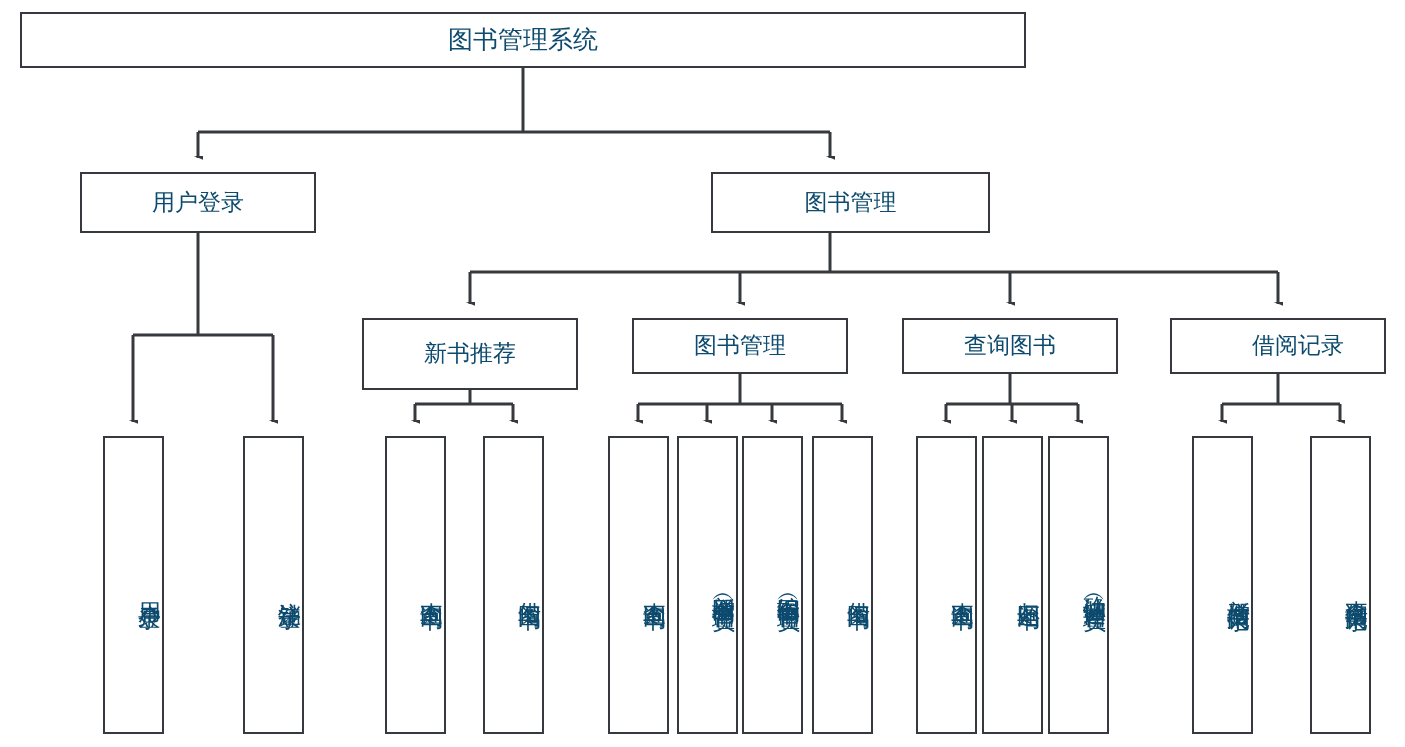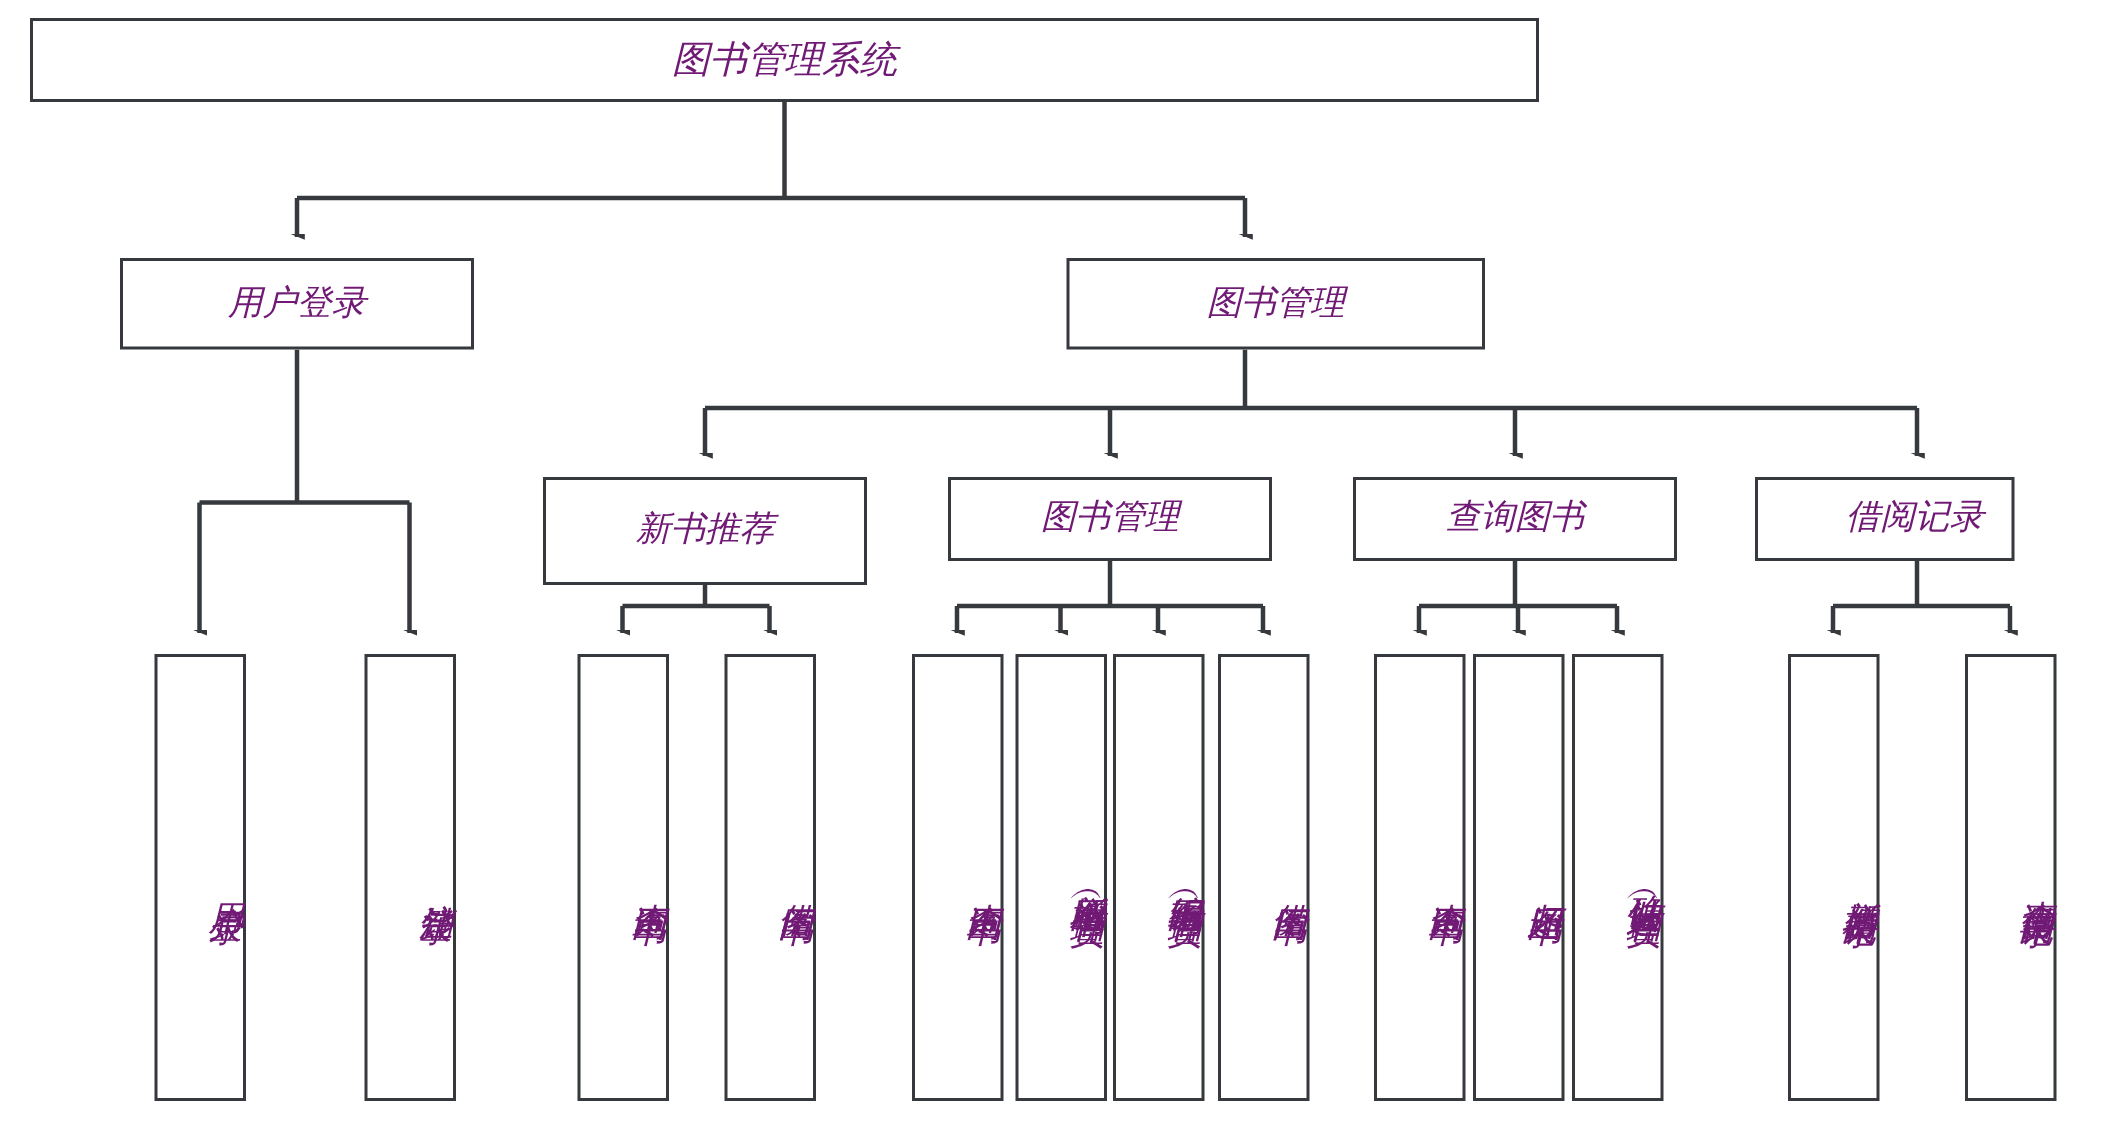--- a/index.html
+++ b/index.html
@@ -10,24 +10,23 @@
   }
   #canvas{position:relative;width:1405px;height:747px;overflow:hidden;background:#fff;}
   svg.wires{position:absolute;left:0;top:0;width:1405px;height:747px;pointer-events:none;}
 
   .node{
     position:absolute;
     box-sizing:border-box;
     background:#ffffff;
     border:2.5px solid #36393d;
     display:flex;align-items:center;justify-content:center;
-    color:#701a75;
+    color:#0c4a6e;
     line-height:1.12;
     text-align:center;
-    font-style:italic;
   }
   .node.level0{font-size:25px;}
   .node.level1{font-size:23px;}
   .node.level2{font-size:23px;}
   .node.leaf{
     font-size:23px;
     writing-mode:vertical-rl;
     text-orientation:upright;
     align-items:flex-start;
     justify-content:center;
@@ -105,21 +104,21 @@
   <div class="node level1" style="left:80px;top:172px;width:236px;height:61px;">用户登录</div>
 
   <div class="node level1" style="left:711px;top:172px;width:279px;height:61px;">图书管理</div>
 
   <div class="node level2" style="left:362px;top:318px;width:216px;height:72px;">新书推荐</div>
 
   <div class="node level2" style="left:632px;top:318px;width:216px;height:56px;">图书管理</div>
 
   <div class="node level2" style="left:902px;top:318px;width:216px;height:56px;">查询图书</div>
 
-  <div class="node level2" style="left:1170px;top:318px;width:173px;height:56px;padding-left:40px;">借阅记录</div>
+  <div class="node level2" style="left:1170px;top:318px;width:216px;height:56px;padding-left:40px;">借阅记录</div>
 
   <div class="node leaf" style="left:103px;top:436px;width:61px;height:298px;">用户登录</div>
 
   <div class="node leaf" style="left:243px;top:436px;width:61px;height:298px;">注销登录</div>
 
   <div class="node leaf" style="left:385px;top:436px;width:61px;height:298px;">查询图书</div>
 
   <div class="node leaf" style="left:483px;top:436px;width:61px;height:298px;">借阅图书</div>
 
   <div class="node leaf" style="left:608px;top:436px;width:61px;height:298px;">查询图书</div>

